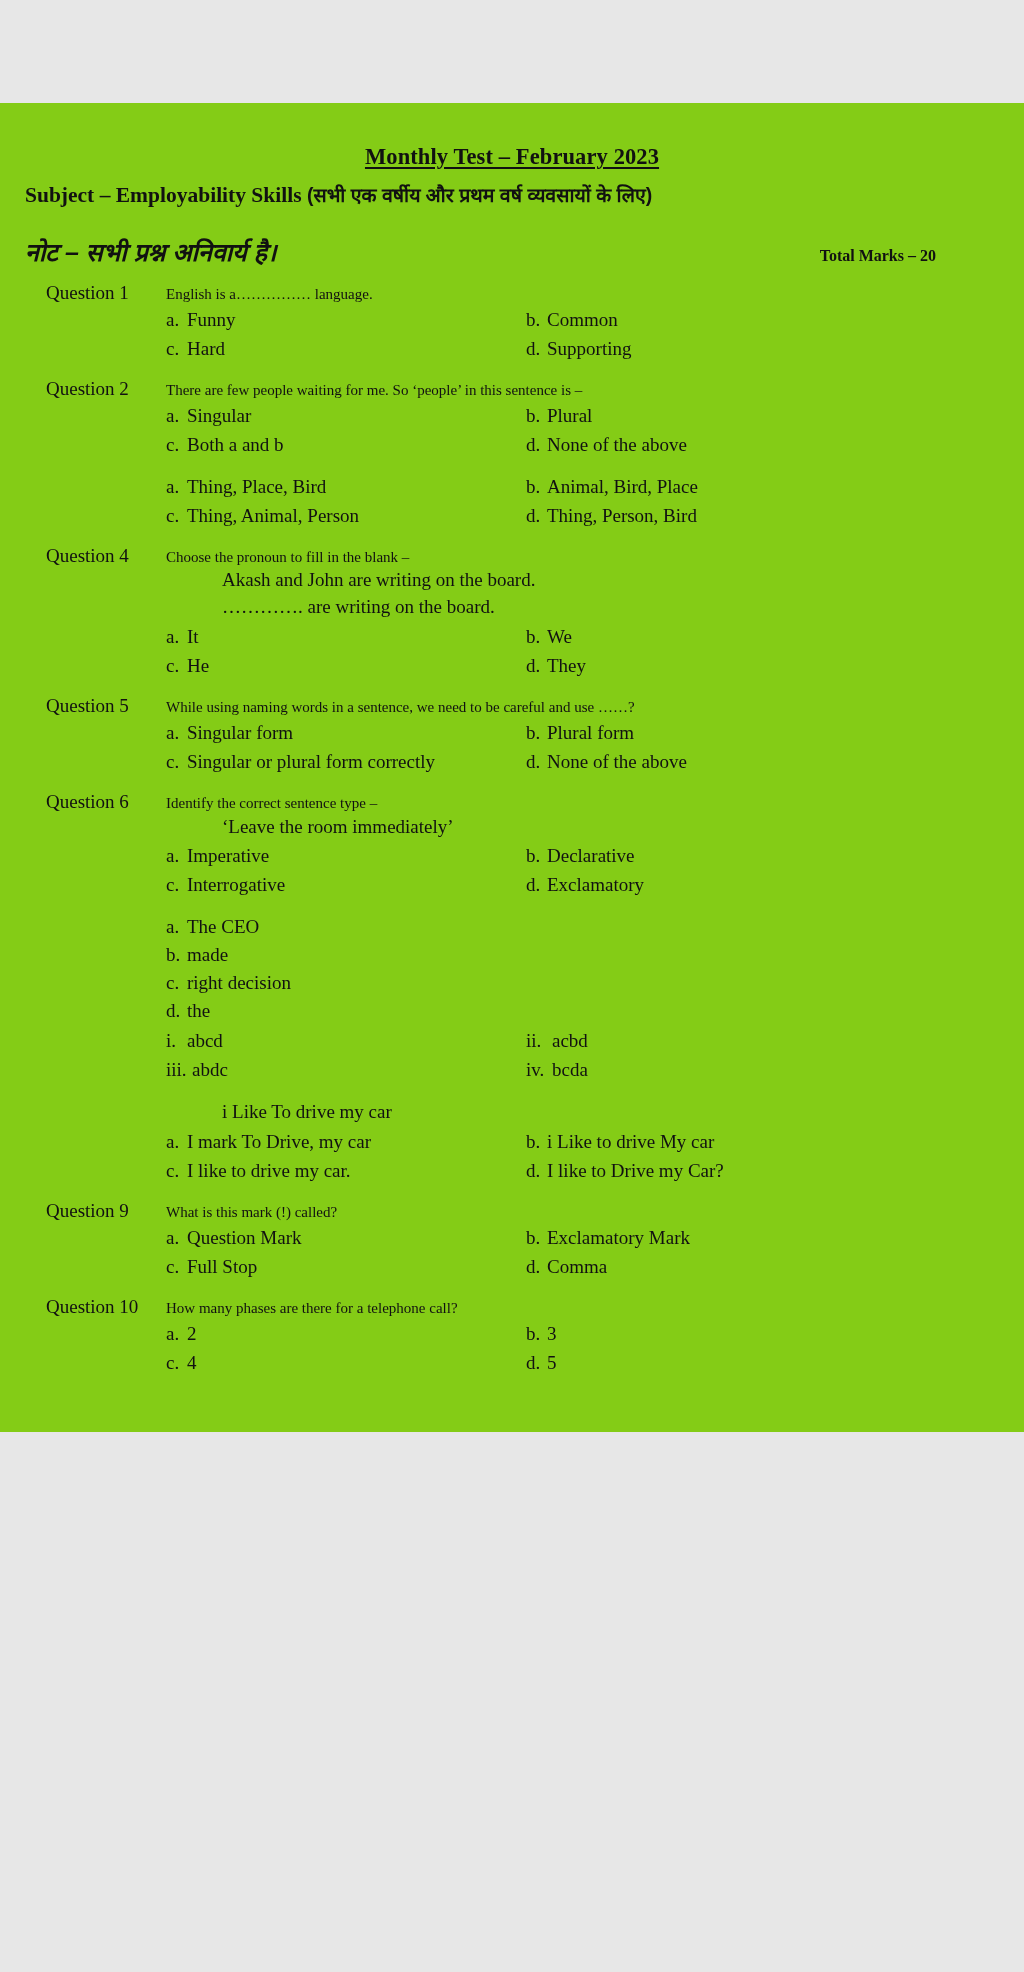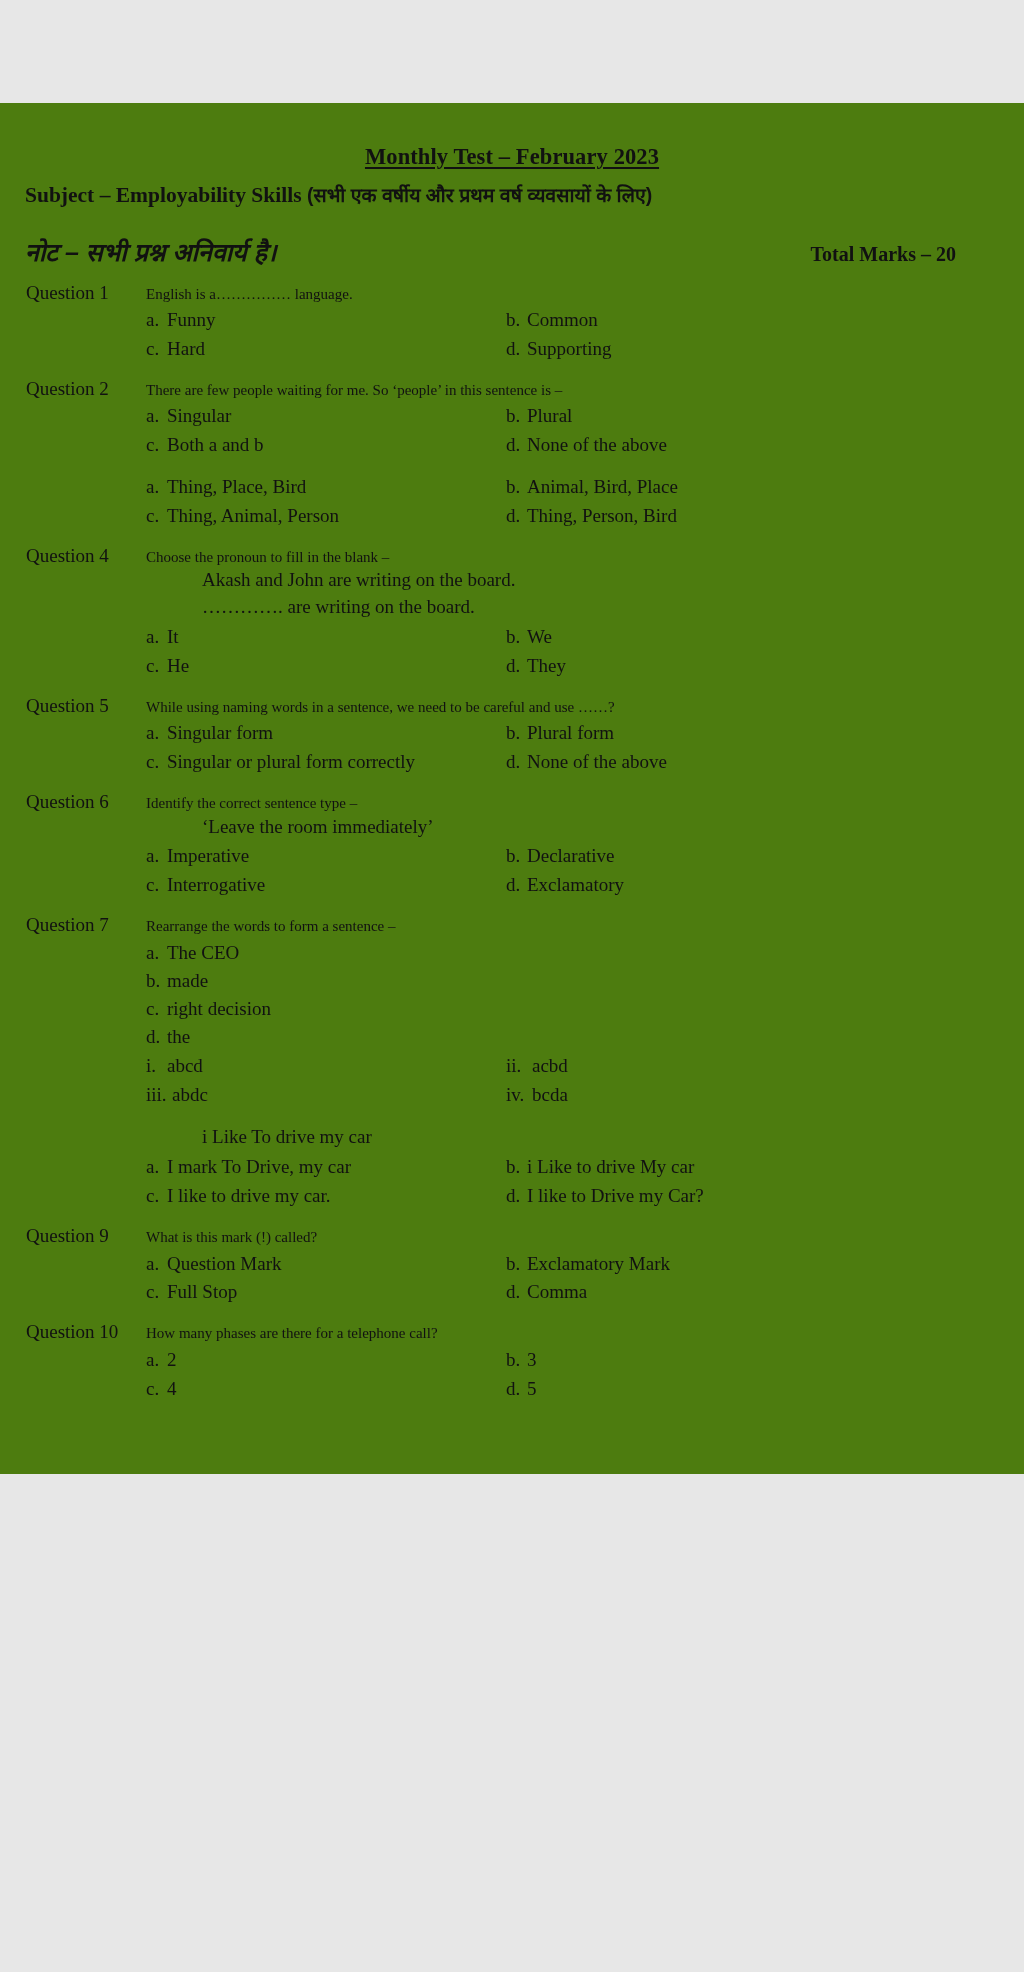--- a/index.html
+++ b/index.html
@@ -19,24 +19,24 @@
     width: 1024px;
     min-height: 1972px;
     display: flex;
     flex-direction: column;
     align-items: stretch;
   }
   .gutter-top { height: 103px; flex: 0 0 103px; background: #e7e7e7; }
   .gutter-bottom { flex: 1 1 auto; min-height: 102px; background: #e7e7e7; }
 
   .paper {
-    background: #4d7c0f;
+    background: #84cc16;
     width: 1024px;
     flex: 0 0 auto;
-    padding: 34px 24px 56px 24px;
+    padding: 34px 24px 40px 24px;
     position: relative;
   }
 
   
   .doc-title {
     text-align: center;
     font-weight: bold;
     font-size: 22.5px;
     letter-spacing: 0.1px;
     color: #111;
@@ -69,28 +69,28 @@
   }
   .note-text {
     font-family: "Liberation Sans", "DejaVu Sans", sans-serif;
     font-weight: bold;
     font-size: 25px;
     color: #111;
     font-style: italic;
   }
   .total-marks {
     font-weight: bold;
-    font-size: 20px;
-    color: #111;
-    margin-right: 44px;
+    font-size: 16px;
+    color: #111;
+    margin-right: 64px;
     white-space: nowrap;
   }
 
   
-  .questions { margin-top: 14px; }
+  .questions { margin-top: 14px; margin-left: 20px; }
 
   .q-block { margin-bottom: 15px; }
 
   .q-head {
     display: flex;
     align-items: baseline;
   }
   .q-label {
     flex: 0 0 122px;
     font-size: 19px;
@@ -299,24 +299,20 @@
               <span class="marker">c.</span>
               <span class="otext">Interrogative</span>
             </div>
             <div class="opt">
               <span class="marker">d.</span>
               <span class="otext">Exclamatory</span>
             </div>
           </div>
         </div>
         <div class="q-block">
-          <div class="q-head">
-            <div class="q-label">Question 7</div>
-            <div class="q-text">Rearrange the words to form a sentence –</div>
-          </div>
           <div class="opt-list">
             <div class="opt">
               <span class="marker">a.</span>
               <span class="otext">The CEO</span>
             </div>
             <div class="opt">
               <span class="marker">b.</span>
               <span class="otext">made</span>
             </div>
             <div class="opt">

